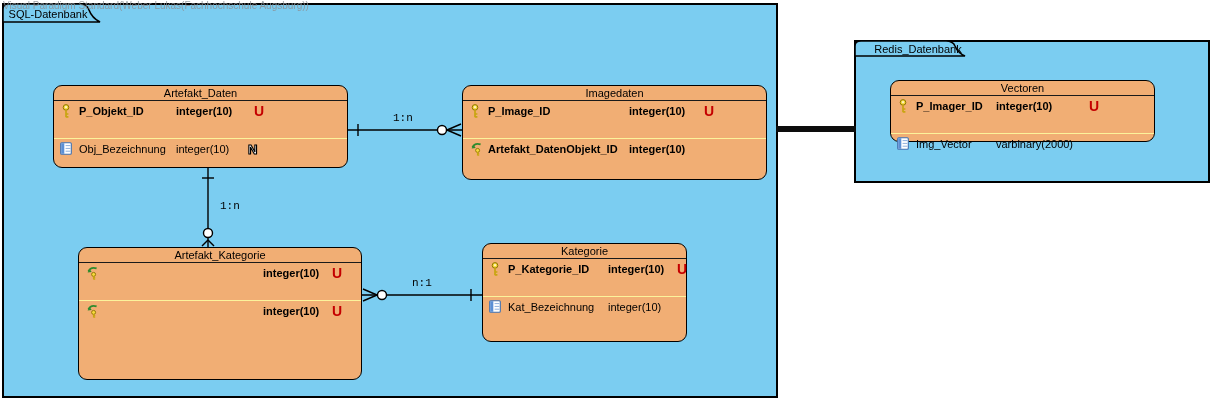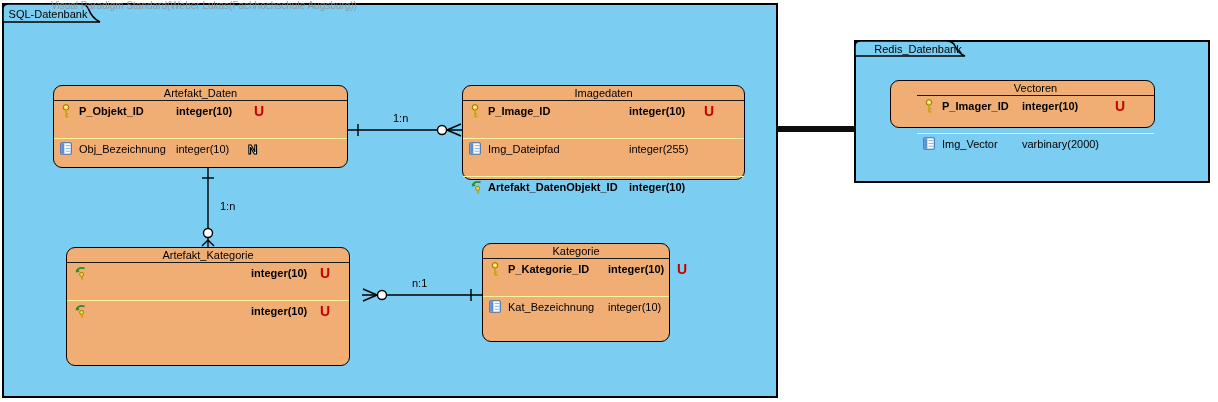--- a/index.html
+++ b/index.html
@@ -10,21 +10,21 @@
   }
   .container{
     position:absolute;background:#7BCDF1;border:2px solid #000;box-sizing:border-box;
   }
   .tab-shape{position:absolute;}
   .tab-label{
     position:absolute;text-align:center;line-height:16px;font-size:11px;color:#000;z-index:3;
   }
   .watermark{
     position:absolute;left:3px;top:0px;z-index:5;
-    color:#8b9196;opacity:.85;font-size:10px;white-space:nowrap;pointer-events:none;padding-left:48px;
+    color:#8b9196;opacity:.85;font-size:10px;white-space:nowrap;pointer-events:none;
   }
   .etable{
     position:absolute;background:#F1AE74;border:1.5px solid #000;border-radius:9px;
     box-sizing:border-box;z-index:2;
   }
   .t-header{
     height:14px;line-height:14px;text-align:center;border-bottom:1px solid #1a1a1a;
     font-size:11px;overflow:hidden;
   }
   .t-row{position:relative;height:21px;}
@@ -34,21 +34,21 @@
   .c-type{position:absolute;left:var(--type-x);top:0;line-height:21px;white-space:nowrap;}
   .c-flag{position:absolute;left:var(--flag-x);top:0;line-height:21px;}
   .pk .c-name,.pk .c-type{font-weight:bold;}
   .fk .c-name,.fk .c-type{font-weight:bold;}
   .flag-u{color:#C40000;font-weight:900;font-size:14px;}
   .flag-n{
     color:#fff;font-weight:900;font-size:13px;
     -webkit-text-stroke:1.1px #000;
     text-shadow:0 0 1px #000;
   }
-  .rel-label{position:absolute;z-index:3;font-size:11px;color:#000;background:transparent;}
+  .rel-label{position:absolute;z-index:3;font-size:11px;color:#000;background:transparent;font-family:Liberation Mono, monospace;}
   #rel-overlay{position:absolute;left:0;top:0;z-index:2;pointer-events:none;}
   .connector-thick{position:absolute;background:#0d0d0d;z-index:1;}
 </style>
 </head>
 <body>
 
 <div id="page">
 
   <div class="watermark">Visual Paradigm Standard(Weber Lukas(Fachhochschule Augsburg))</div>
 
@@ -120,140 +120,127 @@
             <line x1="5.6" y1="6.4" x2="10.4" y2="6.4" stroke="#8FB0DC" stroke-width="1"></line>
             <line x1="5.6" y1="9.2" x2="10.4" y2="9.2" stroke="#8FB0DC" stroke-width="1"></line>
           </svg>
       </span>
       <span class="c-name">Obj_Bezeichnung</span>
       <span class="c-type">integer(10)</span>
       <span class="c-flag flag-n" style="left:194px;">N</span>
     </div>
   </div>
 
-  <div class="etable" style="left:462px;top:85px;width:283px;height:95px;--type-x:166px;--flag-x:241px;">
+  <div class="etable" style="left:462px;top:85px;width:305px;height:95px;--type-x:166px;--flag-x:241px;">
     <div class="t-header">Imagedaten</div>
     <div class="t-row pk">
       <span class="icon">
         <svg width="12" height="15" viewBox="0 0 12 15">
             <circle cx="6" cy="3.4" r="2.8" fill="#F6D93C" stroke="#8e7400" stroke-width="1"></circle>
             <circle cx="6" cy="3.2" r="1.1" fill="#fdf6c4"></circle>
             <path d="M6 6.2 L6 13.2 M6 10 L8.4 10 M6 12.8 L8.4 12.8" stroke="#C8A511" stroke-width="1.7" fill="none"></path>
           </svg>
       </span>
       <span class="c-name">P_Image_ID</span>
+      <span class="c-type">integer(10)</span>
+      <span class="c-flag flag-u">U</span>
+    </div>
+    <div class="t-row fk">
+      <span class="icon">
+        <svg width="13" height="14" viewBox="0 0 13 14">
+            <path d="M11.6 2.4 Q5.8 0.4 3.4 5.4" fill="none" stroke="#2E8B2E" stroke-width="1.8"></path>
+            <path d="M4.6 2.8 L2.6 6.6 L6.6 6.0 Z" fill="#2E8B2E"></path>
+            <circle cx="8.6" cy="8.4" r="2" fill="#F6D93C" stroke="#8e7400" stroke-width="0.9"></circle>
+            <path d="M8.6 10.2 L8.6 13.4 M8.6 11.6 L10.2 11.6 M8.6 13.1 L10.2 13.1" stroke="#C8A511" stroke-width="1.3" fill="none"></path>
+          </svg>
+      </span>
+      <span class="c-name">Artefakt_DatenObjekt_ID</span>
+      <span class="c-type">integer(10)</span>
+    </div>
+  </div>
+
+  <div class="etable" style="left:78px;top:247px;width:284px;height:133px;--type-x:184px;--flag-x:253px;">
+    <div class="t-header">Artefakt_Kategorie</div>
+    <div class="t-row fk">
+      <span class="icon">
+        <svg width="13" height="14" viewBox="0 0 13 14">
+            <path d="M11.6 2.4 Q5.8 0.4 3.4 5.4" fill="none" stroke="#2E8B2E" stroke-width="1.8"></path>
+            <path d="M4.6 2.8 L2.6 6.6 L6.6 6.0 Z" fill="#2E8B2E"></path>
+            <circle cx="8.6" cy="8.4" r="2" fill="#F6D93C" stroke="#8e7400" stroke-width="0.9"></circle>
+            <path d="M8.6 10.2 L8.6 13.4 M8.6 11.6 L10.2 11.6 M8.6 13.1 L10.2 13.1" stroke="#C8A511" stroke-width="1.3" fill="none"></path>
+          </svg>
+      </span>
+      <span class="c-type">integer(10)</span>
+      <span class="c-flag flag-u">U</span>
+    </div>
+    <div class="t-row fk">
+      <span class="icon">
+        <svg width="13" height="14" viewBox="0 0 13 14">
+            <path d="M11.6 2.4 Q5.8 0.4 3.4 5.4" fill="none" stroke="#2E8B2E" stroke-width="1.8"></path>
+            <path d="M4.6 2.8 L2.6 6.6 L6.6 6.0 Z" fill="#2E8B2E"></path>
+            <circle cx="8.6" cy="8.4" r="2" fill="#F6D93C" stroke="#8e7400" stroke-width="0.9"></circle>
+            <path d="M8.6 10.2 L8.6 13.4 M8.6 11.6 L10.2 11.6 M8.6 13.1 L10.2 13.1" stroke="#C8A511" stroke-width="1.3" fill="none"></path>
+          </svg>
+      </span>
+      <span class="c-type">integer(10)</span>
+      <span class="c-flag flag-u">U</span>
+    </div>
+  </div>
+
+  <div class="etable" style="left:482px;top:243px;width:205px;height:99px;--type-x:125px;--flag-x:194px;">
+    <div class="t-header">Kategorie</div>
+    <div class="t-row pk">
+      <span class="icon">
+        <svg width="12" height="15" viewBox="0 0 12 15">
+            <circle cx="6" cy="3.4" r="2.8" fill="#F6D93C" stroke="#8e7400" stroke-width="1"></circle>
+            <circle cx="6" cy="3.2" r="1.1" fill="#fdf6c4"></circle>
+            <path d="M6 6.2 L6 13.2 M6 10 L8.4 10 M6 12.8 L8.4 12.8" stroke="#C8A511" stroke-width="1.7" fill="none"></path>
+          </svg>
+      </span>
+      <span class="c-name">P_Kategorie_ID</span>
       <span class="c-type">integer(10)</span>
       <span class="c-flag flag-u">U</span>
     </div>
     <div class="t-row">
       <span class="icon">
         <svg width="12" height="13" viewBox="0 0 12 13">
             <rect x="0.7" y="0.7" width="10.6" height="11.6" rx="1" fill="#fff" stroke="#3E6FB0" stroke-width="1.1"></rect>
             <rect x="1.2" y="1.2" width="3.1" height="10.6" fill="#5B8FD4"></rect>
             <line x1="5.6" y1="3.6" x2="10.4" y2="3.6" stroke="#8FB0DC" stroke-width="1"></line>
             <line x1="5.6" y1="6.4" x2="10.4" y2="6.4" stroke="#8FB0DC" stroke-width="1"></line>
             <line x1="5.6" y1="9.2" x2="10.4" y2="9.2" stroke="#8FB0DC" stroke-width="1"></line>
           </svg>
       </span>
-      <span class="c-name">Img_Dateipfad</span>
-      <span class="c-type">integer(255)</span>
-    </div>
-    <div class="t-row fk">
-      <span class="icon">
-        <svg width="13" height="14" viewBox="0 0 13 14">
-            <path d="M11.6 2.4 Q5.8 0.4 3.4 5.4" fill="none" stroke="#2E8B2E" stroke-width="1.8"></path>
-            <path d="M4.6 2.8 L2.6 6.6 L6.6 6.0 Z" fill="#2E8B2E"></path>
-            <circle cx="8.6" cy="8.4" r="2" fill="#F6D93C" stroke="#8e7400" stroke-width="0.9"></circle>
-            <path d="M8.6 10.2 L8.6 13.4 M8.6 11.6 L10.2 11.6 M8.6 13.1 L10.2 13.1" stroke="#C8A511" stroke-width="1.3" fill="none"></path>
-          </svg>
-      </span>
-      <span class="c-name">Artefakt_DatenObjekt_ID</span>
-      <span class="c-type">integer(10)</span>
-    </div>
-  </div>
-
-  <div class="etable" style="left:66px;top:247px;width:284px;height:119px;--type-x:184px;--flag-x:253px;">
-    <div class="t-header">Artefakt_Kategorie</div>
-    <div class="t-row fk">
-      <span class="icon">
-        <svg width="13" height="14" viewBox="0 0 13 14">
-            <path d="M11.6 2.4 Q5.8 0.4 3.4 5.4" fill="none" stroke="#2E8B2E" stroke-width="1.8"></path>
-            <path d="M4.6 2.8 L2.6 6.6 L6.6 6.0 Z" fill="#2E8B2E"></path>
-            <circle cx="8.6" cy="8.4" r="2" fill="#F6D93C" stroke="#8e7400" stroke-width="0.9"></circle>
-            <path d="M8.6 10.2 L8.6 13.4 M8.6 11.6 L10.2 11.6 M8.6 13.1 L10.2 13.1" stroke="#C8A511" stroke-width="1.3" fill="none"></path>
-          </svg>
-      </span>
-      <span class="c-type">integer(10)</span>
-      <span class="c-flag flag-u">U</span>
-    </div>
-    <div class="t-row fk">
-      <span class="icon">
-        <svg width="13" height="14" viewBox="0 0 13 14">
-            <path d="M11.6 2.4 Q5.8 0.4 3.4 5.4" fill="none" stroke="#2E8B2E" stroke-width="1.8"></path>
-            <path d="M4.6 2.8 L2.6 6.6 L6.6 6.0 Z" fill="#2E8B2E"></path>
-            <circle cx="8.6" cy="8.4" r="2" fill="#F6D93C" stroke="#8e7400" stroke-width="0.9"></circle>
-            <path d="M8.6 10.2 L8.6 13.4 M8.6 11.6 L10.2 11.6 M8.6 13.1 L10.2 13.1" stroke="#C8A511" stroke-width="1.3" fill="none"></path>
-          </svg>
-      </span>
-      <span class="c-type">integer(10)</span>
-      <span class="c-flag flag-u">U</span>
-    </div>
-  </div>
-
-  <div class="etable" style="left:482px;top:243px;width:188px;height:99px;--type-x:125px;--flag-x:194px;">
-    <div class="t-header">Kategorie</div>
-    <div class="t-row pk">
-      <span class="icon">
-        <svg width="12" height="15" viewBox="0 0 12 15">
-            <circle cx="6" cy="3.4" r="2.8" fill="#F6D93C" stroke="#8e7400" stroke-width="1"></circle>
-            <circle cx="6" cy="3.2" r="1.1" fill="#fdf6c4"></circle>
-            <path d="M6 6.2 L6 13.2 M6 10 L8.4 10 M6 12.8 L8.4 12.8" stroke="#C8A511" stroke-width="1.7" fill="none"></path>
-          </svg>
-      </span>
-      <span class="c-name">P_Kategorie_ID</span>
+      <span class="c-name">Kat_Bezeichnung</span>
+      <span class="c-type">integer(10)</span>
+    </div>
+  </div>
+
+  <div class="etable" style="left:890px;top:80px;width:265px;height:62px;--type-x:105px;--flag-x:198px;">
+    <div class="t-header">Vectoren</div>
+    <div class="t-row pk">
+      <span class="icon">
+        <svg width="12" height="15" viewBox="0 0 12 15">
+            <circle cx="6" cy="3.4" r="2.8" fill="#F6D93C" stroke="#8e7400" stroke-width="1"></circle>
+            <circle cx="6" cy="3.2" r="1.1" fill="#fdf6c4"></circle>
+            <path d="M6 6.2 L6 13.2 M6 10 L8.4 10 M6 12.8 L8.4 12.8" stroke="#C8A511" stroke-width="1.7" fill="none"></path>
+          </svg>
+      </span>
+      <span class="c-name">P_Imager_ID</span>
       <span class="c-type">integer(10)</span>
       <span class="c-flag flag-u">U</span>
     </div>
     <div class="t-row">
       <span class="icon">
         <svg width="12" height="13" viewBox="0 0 12 13">
             <rect x="0.7" y="0.7" width="10.6" height="11.6" rx="1" fill="#fff" stroke="#3E6FB0" stroke-width="1.1"></rect>
             <rect x="1.2" y="1.2" width="3.1" height="10.6" fill="#5B8FD4"></rect>
             <line x1="5.6" y1="3.6" x2="10.4" y2="3.6" stroke="#8FB0DC" stroke-width="1"></line>
             <line x1="5.6" y1="6.4" x2="10.4" y2="6.4" stroke="#8FB0DC" stroke-width="1"></line>
             <line x1="5.6" y1="9.2" x2="10.4" y2="9.2" stroke="#8FB0DC" stroke-width="1"></line>
           </svg>
       </span>
-      <span class="c-name">Kat_Bezeichnung</span>
-      <span class="c-type">integer(10)</span>
-    </div>
-  </div>
-
-  <div class="etable" style="left:890px;top:80px;width:265px;height:48px;padding-left:26px;--type-x:105px;--flag-x:198px;">
-    <div class="t-header">Vectoren</div>
-    <div class="t-row pk">
-      <span class="icon">
-        <svg width="12" height="15" viewBox="0 0 12 15">
-            <circle cx="6" cy="3.4" r="2.8" fill="#F6D93C" stroke="#8e7400" stroke-width="1"></circle>
-            <circle cx="6" cy="3.2" r="1.1" fill="#fdf6c4"></circle>
-            <path d="M6 6.2 L6 13.2 M6 10 L8.4 10 M6 12.8 L8.4 12.8" stroke="#C8A511" stroke-width="1.7" fill="none"></path>
-          </svg>
-      </span>
-      <span class="c-name">P_Imager_ID</span>
-      <span class="c-type">integer(10)</span>
-      <span class="c-flag flag-u">U</span>
-    </div>
-    <div class="t-row">
-      <span class="icon">
-        <svg width="12" height="13" viewBox="0 0 12 13">
-            <rect x="0.7" y="0.7" width="10.6" height="11.6" rx="1" fill="#fff" stroke="#3E6FB0" stroke-width="1.1"></rect>
-            <rect x="1.2" y="1.2" width="3.1" height="10.6" fill="#5B8FD4"></rect>
-            <line x1="5.6" y1="3.6" x2="10.4" y2="3.6" stroke="#8FB0DC" stroke-width="1"></line>
-            <line x1="5.6" y1="6.4" x2="10.4" y2="6.4" stroke="#8FB0DC" stroke-width="1"></line>
-            <line x1="5.6" y1="9.2" x2="10.4" y2="9.2" stroke="#8FB0DC" stroke-width="1"></line>
-          </svg>
-      </span>
       <span class="c-name">Img_Vector</span>
       <span class="c-type">varbinary(2000)</span>
     </div>
   </div>
 
 </div>
 
 </body></html>

